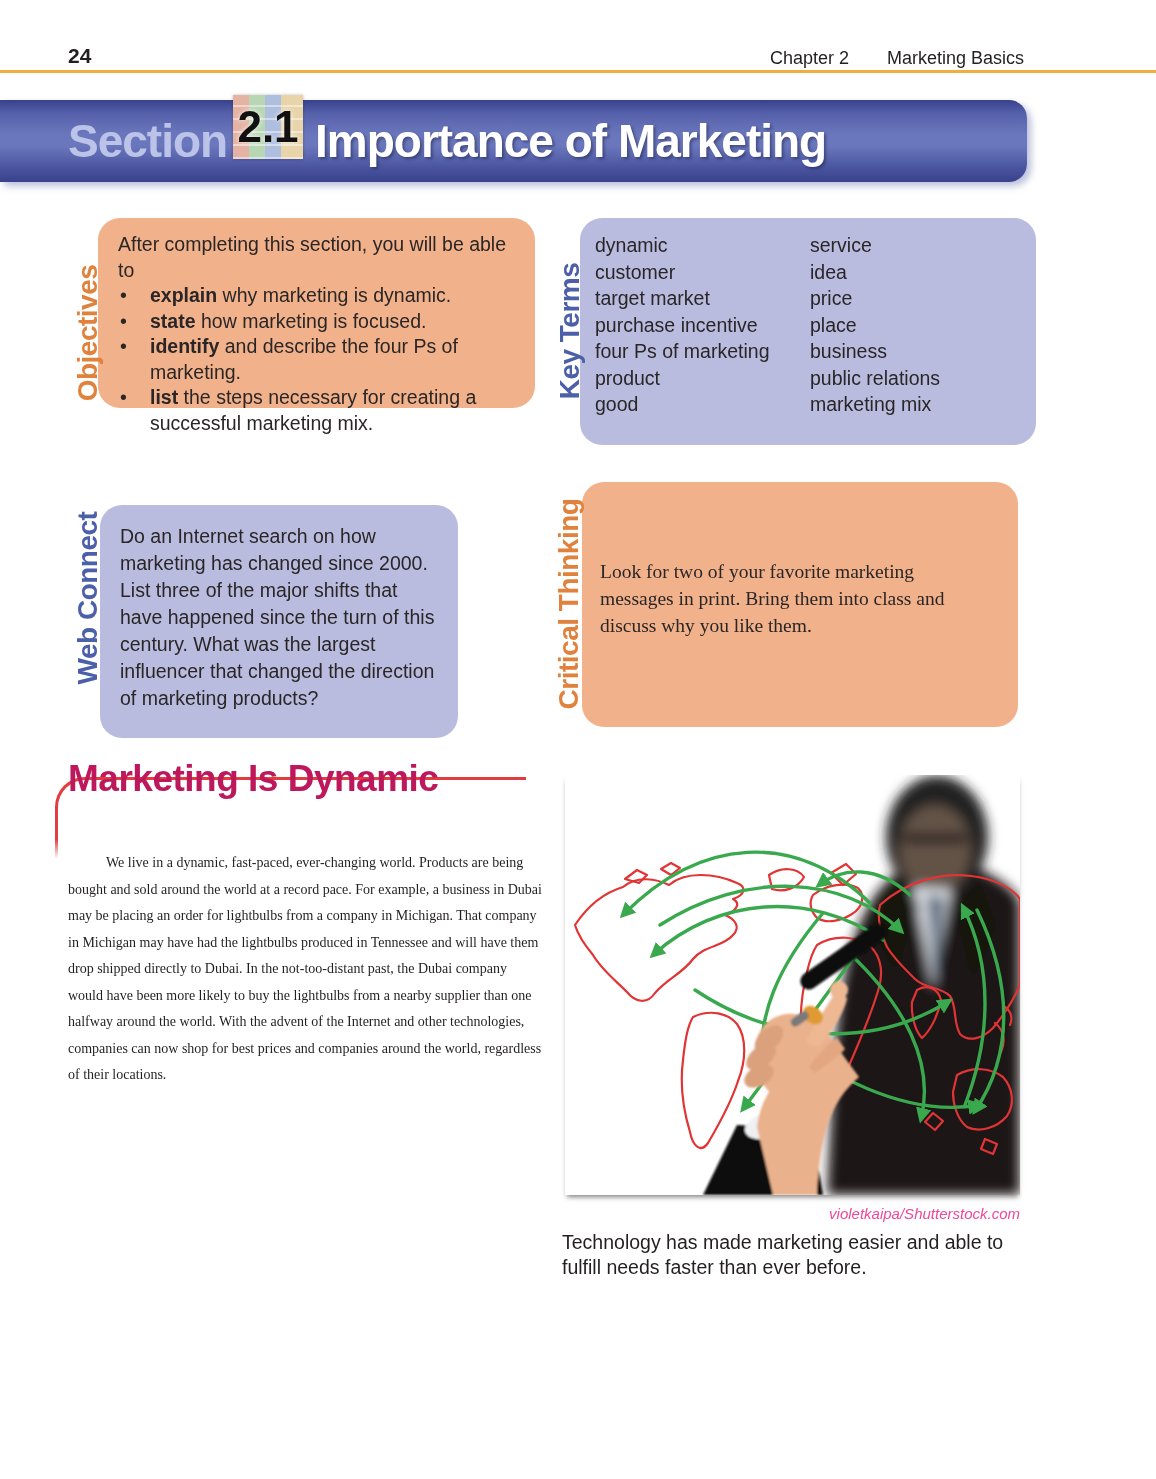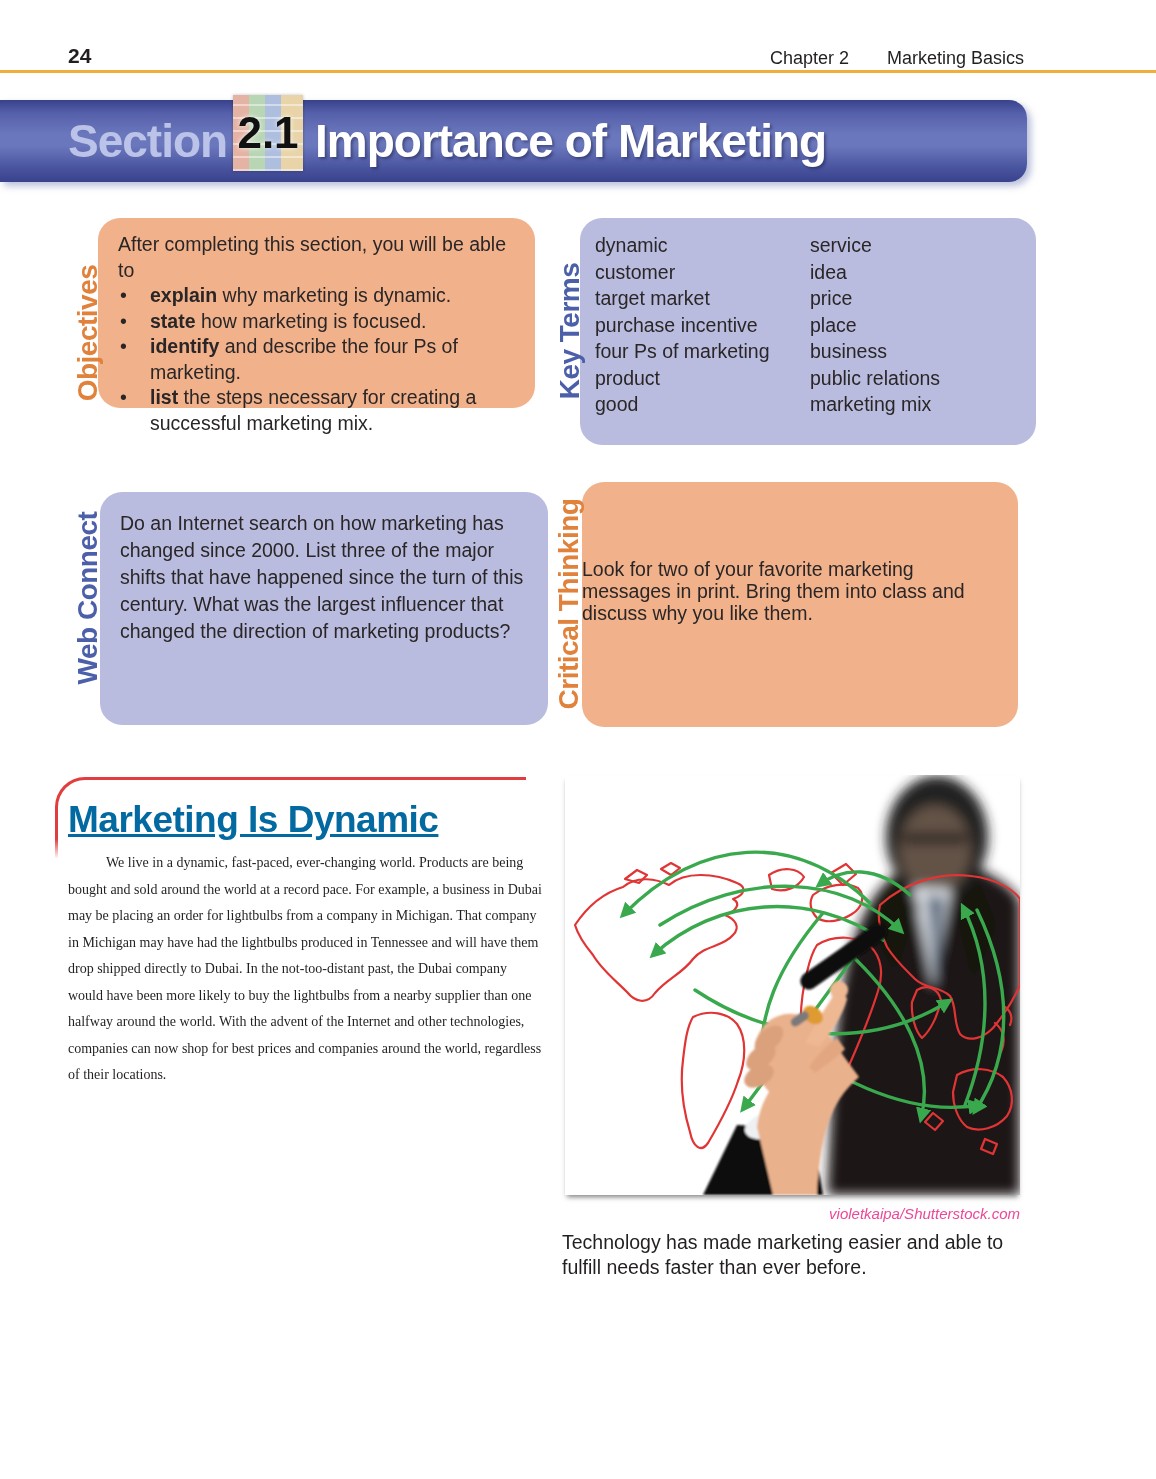--- a/index.html
+++ b/index.html
@@ -11,21 +11,21 @@
   .runhead{position:absolute;top:48px;left:770px;font-size:18px;display:flex;gap:38px;}
   .gold-rule{position:absolute;left:0;top:70px;width:1156px;height:3px;background:#f2ae3c;}
 
   
   .banner{position:absolute;left:0;top:100px;width:1027px;height:82px;
           border-radius:0 18px 18px 0;
           background:linear-gradient(180deg,#38418c 0%,#5560aa 16%,#6b77bc 42%,#6b77bc 56%,#4a55a0 82%,#38418c 100%);
           box-shadow:4px 4px 7px rgba(130,140,190,.55);}
   .banner .section-word{position:absolute;left:68px;top:14px;font-size:46px;font-weight:bold;
           color:#bcc3e8;letter-spacing:-1px;}
-  .badge{position:absolute;left:233px;top:-5px;width:70px;height:76px;z-index:2;
+  .badge{position:absolute;left:233px;top:-5px;width:70px;height:64px;z-index:2;
          background:
            repeating-linear-gradient(0deg,rgba(255,255,255,.45) 0 2px,rgba(255,255,255,0) 2px 13px),
            repeating-linear-gradient(90deg,#e5b3a4 0 16px,#b9d6b4 16px 32px,#aebede 32px 48px,#e8d4a8 48px 70px);
          display:flex;align-items:center;justify-content:center;
          box-shadow:0 0 3px rgba(0,0,0,.25);}
   .badge span{font-size:44px;font-weight:bold;color:#111;text-shadow:0 0 5px rgba(255,255,255,.9);}
   .banner .title{position:absolute;left:315px;top:14px;font-size:46px;font-weight:bold;color:#ffffff;
           letter-spacing:-1px;text-shadow:2px 2px 3px rgba(20,25,60,.45);}
 
   
@@ -34,43 +34,43 @@
   .lavender{background:#b9bcde;}
   .obj-box{left:98px;top:218px;width:437px;height:190px;padding:0;}
   .obj-inner{padding:14px 14px 0 20px;}
   .obj-list{margin:0;padding:0;list-style:none;}
   .obj-list li{position:relative;padding-left:32px;}
   .obj-list .bullet{position:absolute;left:2px;top:0;}
   .kt-box{left:580px;top:218px;width:456px;height:227px;}
   .kt-cols{display:flex;padding:14px 0 0 15px;}
   .kt-col{line-height:26.5px;}
   .kt-col.c1{width:215px;}
-  .wc-box{left:100px;top:492px;width:448px;height:233px;}
+  .wc-box{left:100px;top:505px;width:358px;height:233px;}
   .wc-text{padding:18px 20px 0 20px;line-height:27px;}
   .ct-box{left:582px;top:482px;width:436px;height:245px;}
-  .ct-text{padding:76px 26px 0 0;line-height:22px;}
+  .ct-text{padding:76px 26px 0 18px;line-height:27px;font-family:Liberation Serif, serif;}
 
   
   .vlabel{position:absolute;transform:translate(-50%,-50%) rotate(-90deg);transform-origin:center;
           white-space:nowrap;font-weight:bold;font-size:28px;letter-spacing:-0.5px;}
   .vl-orange{color:#e0813c;}
   .vl-blue{color:#4c5fa9;}
   .vl-obj{left:88px;top:333px;}
   .vl-kt{left:570px;top:331px;}
   .vl-wc{left:88px;top:598px;}
   .vl-ct{left:569px;top:604px;}
 
   
   .heading-rule{position:absolute;left:55px;top:777px;width:468px;height:78px;
                 border-top:3px solid #e23d3e;border-left:3px solid #e23d3e;
                 border-top-left-radius:30px;}
   .heading-rule::after{content:"";position:absolute;left:-3px;bottom:-1px;width:3px;height:20px;
                 background:linear-gradient(180deg,rgba(255,255,255,0),#ffffff);}
-  .main-heading{position:absolute;left:68px;top:799px;font-size:37px;font-weight:bold;color:#0369a1;
-                letter-spacing:-0.5px;text-decoration:underline;}
+  .main-heading{position:absolute;left:68px;top:758px;font-size:37px;font-weight:bold;color:#be185d;
+                letter-spacing:-0.5px;}
   .bodycopy{position:absolute;left:68px;top:850px;width:476px;
             font-family:"Liberation Serif","DejaVu Serif",serif;
             font-size:14px;line-height:26.5px;color:#231f20;text-indent:38px;margin:0;}
 
   
   .photo{position:absolute;left:565px;top:775px;width:455px;height:420px;background:#ffffff;
          box-shadow:0 4px 5px -2px rgba(0,0,0,.5);}
   .photo svg{display:block;}
   .credit{position:absolute;left:565px;top:1205px;width:455px;text-align:right;
           font-size:15px;font-style:italic;color:#ec4899;}

